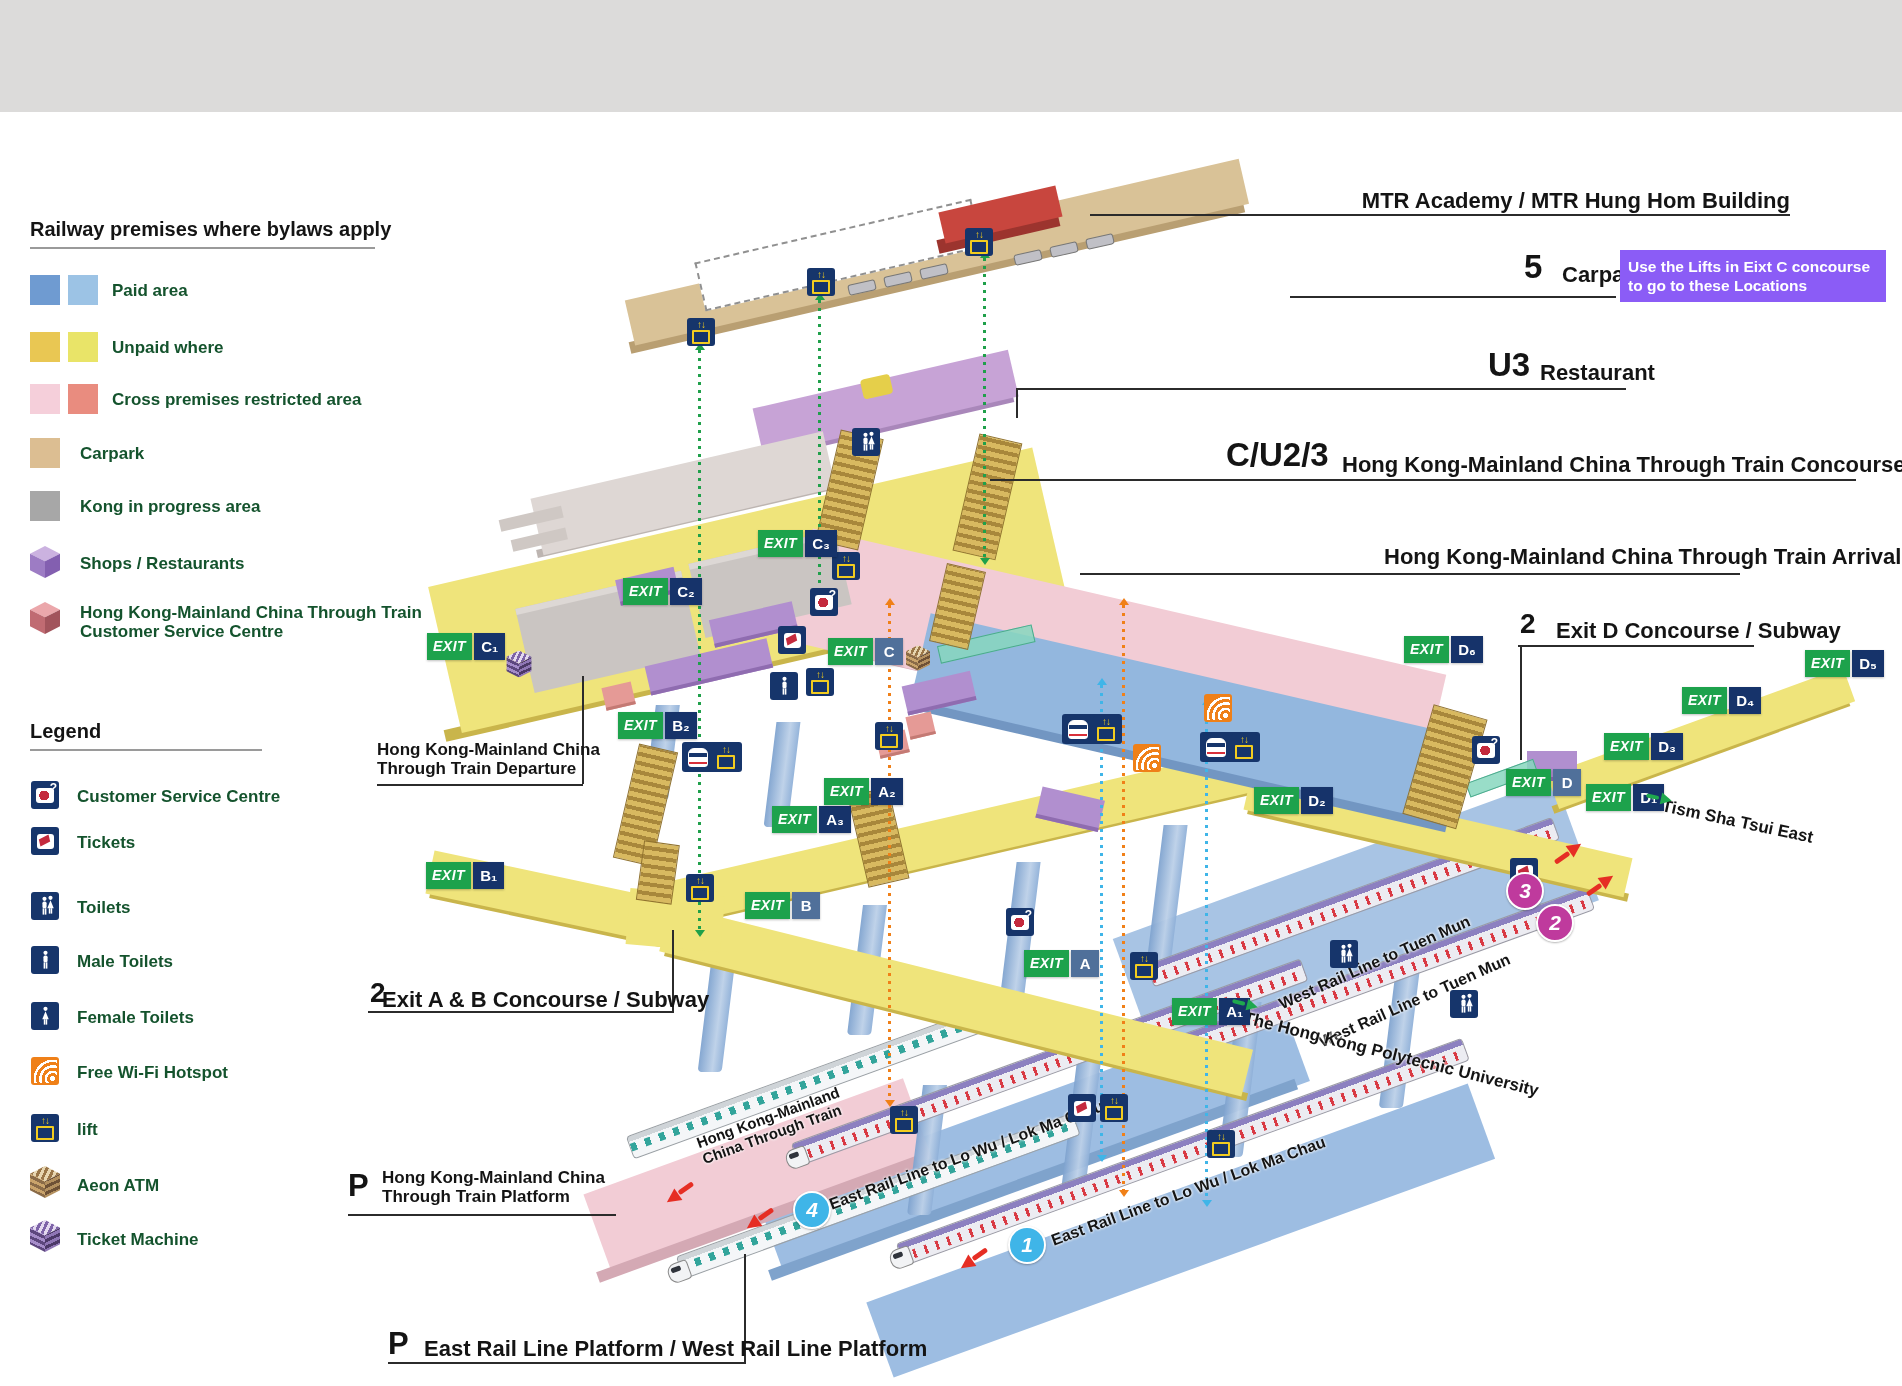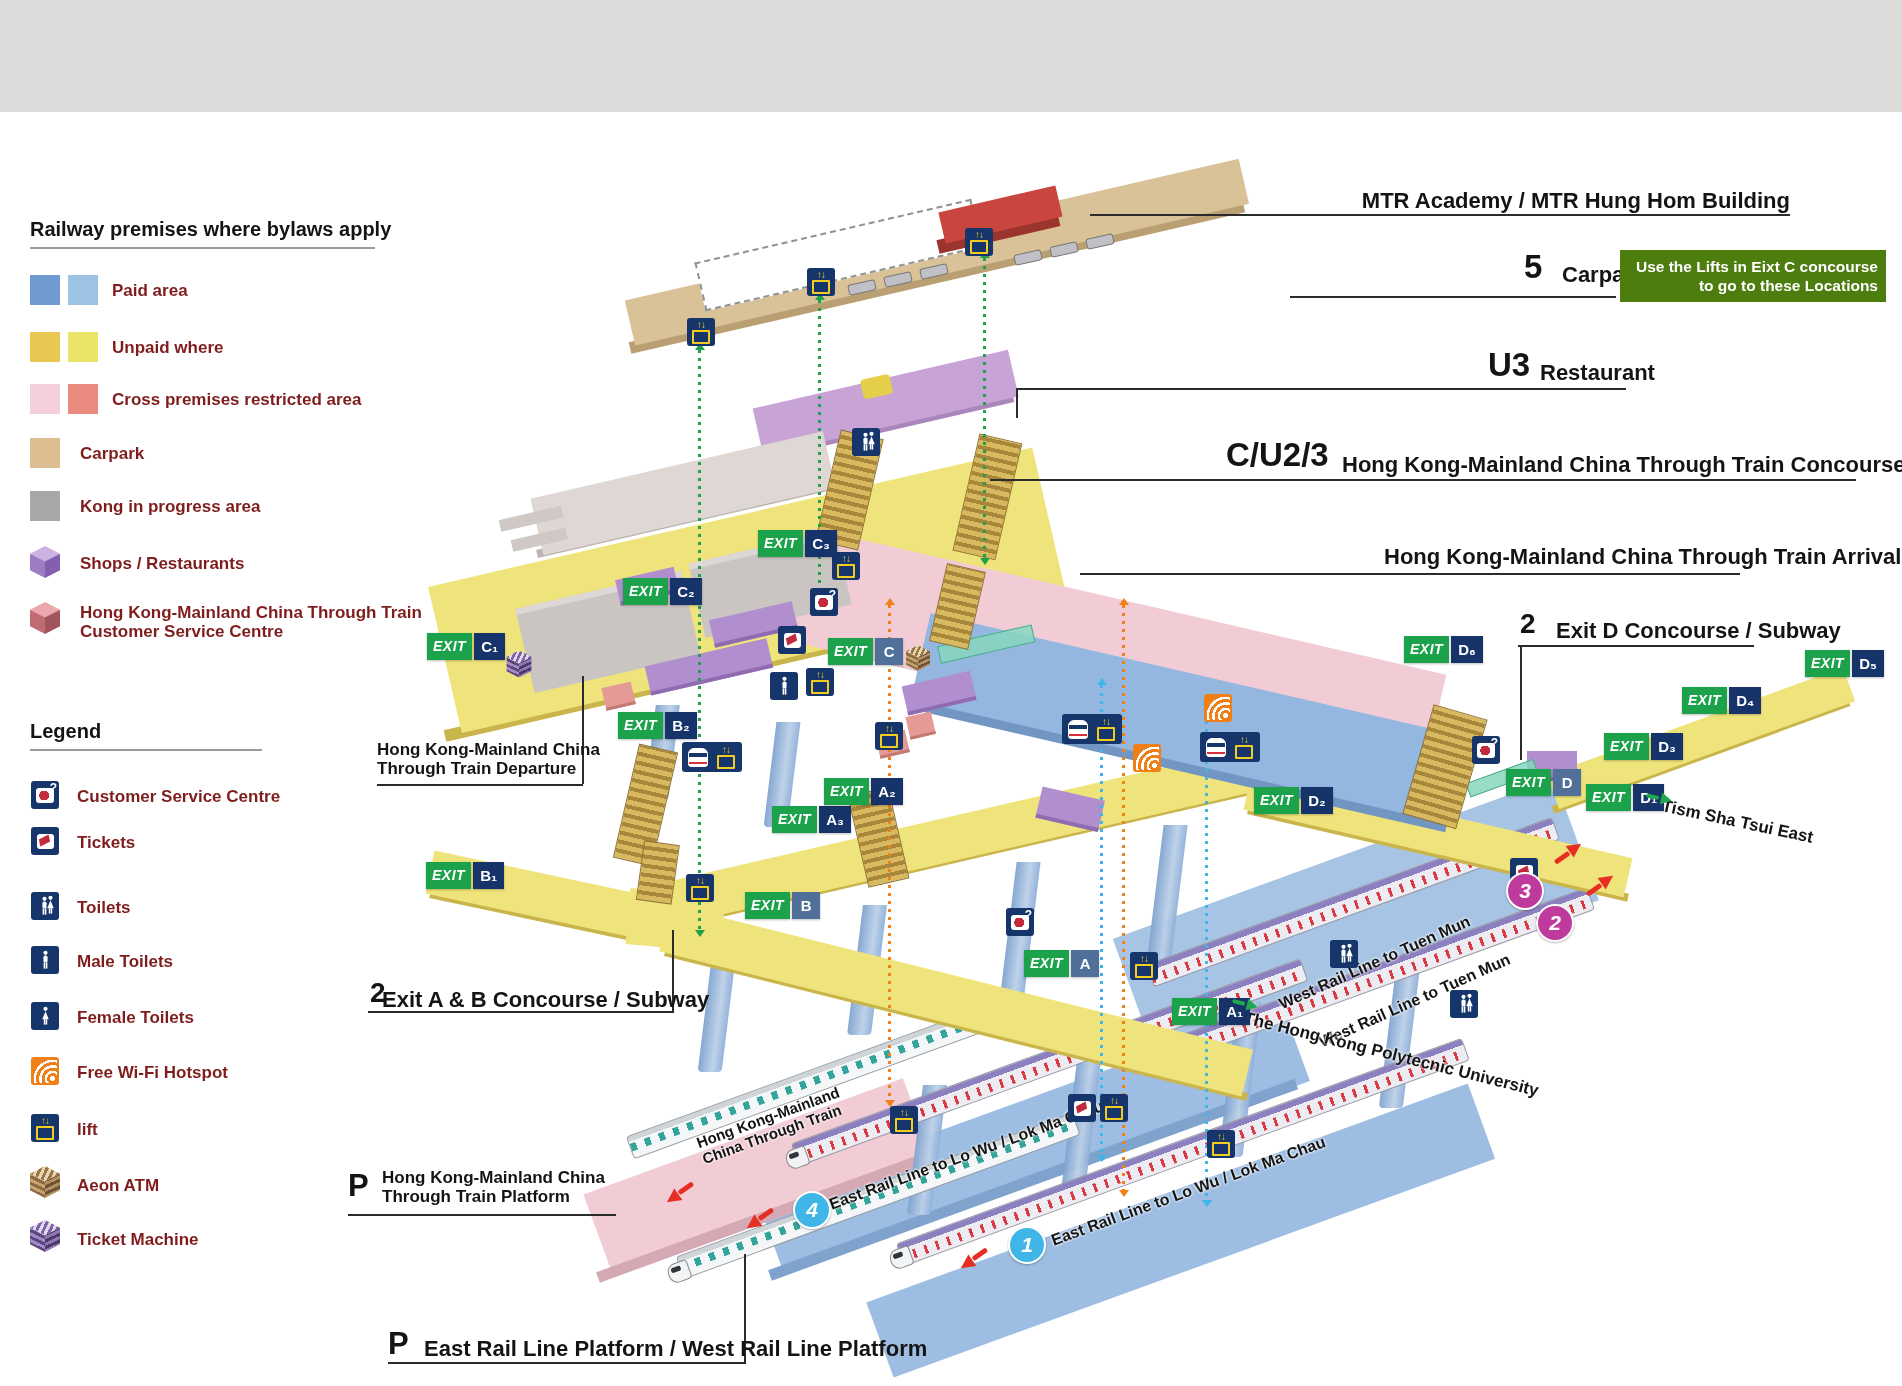--- a/index.html
+++ b/index.html
@@ -9,21 +9,21 @@
   .title{position:absolute;left:30px;top:30px;font-size:46px;font-weight:bold;color:#141414;letter-spacing:-1px;}
   
   .co{position:absolute;font-weight:bold;color:#141414;font-size:22px;white-space:nowrap;z-index:60;}
   .bignum{font-size:33px;}
   .mid{font-size:28px;}
   .ln{position:absolute;background:#2b2b2b;z-index:59;}
   .wm{position:absolute;left:698px;top:1002px;font-size:47px;font-weight:bold;color:#d7d7d7;opacity:.85;z-index:55;letter-spacing:1px;}
   
   .lg-h{position:absolute;font-size:20px;font-weight:bold;color:#141414;white-space:nowrap;text-align:center;}
   .lg-u{position:absolute;height:2px;background:#9a9a9a;}
-  .lg-t{position:absolute;font-size:17px;font-weight:bold;color:#7f1d1d;white-space:nowrap;line-height:19px;}
+  .lg-t{position:absolute;font-size:17px;font-weight:bold;color:#14532d;white-space:nowrap;line-height:19px;}
   .sw{position:absolute;width:30px;height:30px;}
   
   .ic{position:absolute;width:28px;height:28px;background:#16356b;border-radius:3px;z-index:50;display:flex;align-items:center;justify-content:center;flex-direction:column;}
   .ic-lift::before{content:"↑↓";color:#f2cc1f;font-size:10px;line-height:9px;letter-spacing:-1px;font-weight:bold;}
   .ic-lift::after{content:"";width:14px;height:10px;border:2px solid #f2cc1f;margin-top:1px;border-radius:1px;}
   .ic-train{position:relative;}
   .ic-train::before{content:"";width:18px;height:17px;background:linear-gradient(#fff 0 4px,#16356b 4px 8px,#fff 8px 13px,#d8303a 13px 15px,#fff 15px);border-radius:6px 6px 3px 3px;border:1px solid #fff;}
   .ic-cs::before{content:"";width:18px;height:15px;background:radial-gradient(circle at 45% 50%,#c42a3d 0 5px,rgba(0,0,0,0) 5px),#fff;border-radius:3px;}
   .ic-cs::after{content:"?";position:absolute;top:0px;right:2px;color:#fff;font-size:12px;font-weight:bold;}
   .ic-ticket{position:relative;}
@@ -74,21 +74,21 @@
   .dl-g{color:#1fa04a;} .dl-c{color:#3fb5e8;} .dl-o{color:#f08018;}
   
   .arr{position:absolute;width:32px;height:14px;z-index:53;}
   .arr::before{content:"";position:absolute;left:0;top:5px;width:17px;height:5px;background:currentColor;border-radius:2px;}
   .arr::after{content:"";position:absolute;right:0;top:0;border-left:14px solid currentColor;border-top:7px solid rgba(0,0,0,0);border-bottom:7px solid rgba(0,0,0,0);}
   .arr-r{color:#e62e24;} .arr-g{color:#1fa84e;width:26px;height:12px;}
   .arr-g::before{top:4px;width:13px;height:4px;} .arr-g::after{border-left:11px solid currentColor;border-top:6px solid rgba(0,0,0,0);border-bottom:6px solid rgba(0,0,0,0);}
   .pnum{position:absolute;width:34px;height:34px;border-radius:50%;color:#fff;font-weight:bold;font-style:italic;font-size:21px;display:flex;align-items:center;justify-content:center;z-index:54;border:2px solid #fff;box-shadow:0 1px 2px rgba(0,0,0,.3);}
   .pnum.mg{background:#bf3a9d;} .pnum.bl{background:#3fb5e8;}
   .plabel{position:absolute;font-weight:bold;color:#141414;font-size:16px;white-space:nowrap;z-index:45;transform-origin:left center;text-shadow:0 0 3px #fff,0 0 3px #fff;}
-  .note{position:absolute;left:1620px;top:250px;width:250px;background:#4d7c0f;color:#fff;font-weight:bold;font-size:15.5px;line-height:19px;padding:7px 8px;z-index:60;text-align:right;}
+  .note{position:absolute;left:1620px;top:250px;width:250px;background:#8b5cf6;color:#fff;font-weight:bold;font-size:15.5px;line-height:19px;padding:7px 8px;z-index:60;}
 </style>
 </head>
 <body>
 
 <div id="stage">
 
   <div class="hdr"></div>
 
   <div class="lg-h" style="left:30px;top:218px">Railway premises where bylaws apply</div>
   <div class="lg-u" style="left:30px;top:247px;width:345px"></div>

